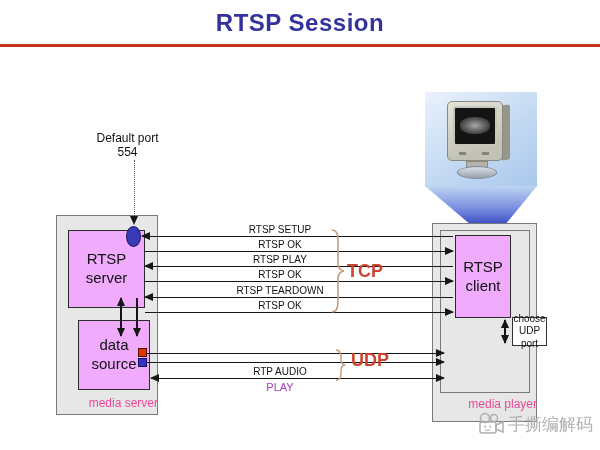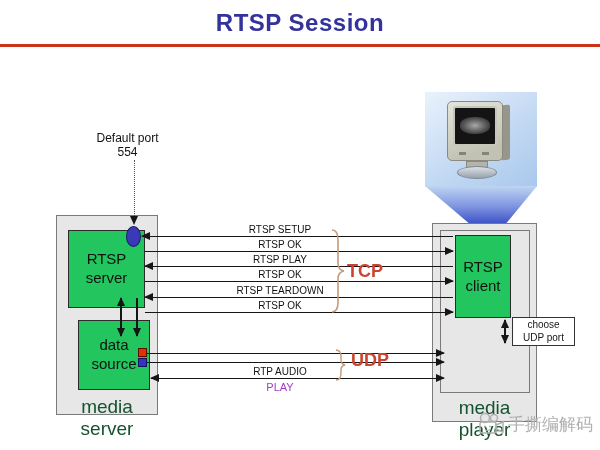--- a/index.html
+++ b/index.html
@@ -6,25 +6,25 @@
   #slide{position:relative;width:600px;height:450px;background:#ffffff;overflow:hidden;
          font-family:"Liberation Sans","DejaVu Sans",sans-serif;color:#161616;}
 
   
   .title{position:absolute;left:0;top:9px;width:600px;text-align:center;
          font-size:24px;font-weight:600;color:#33339b;letter-spacing:.5px;}
   .rule{position:absolute;left:0;top:44px;width:600px;height:3px;background:#c8331a;}
 
   
   .graybox{position:absolute;background:#e7e7e7;border:1px solid #7a7a7a;box-sizing:border-box;}
-  .whitebox{position:absolute;background:#22c55e;border:1px solid #2b2b2b;box-sizing:border-box;
+  .whitebox{position:absolute;background:#f0abfc;border:1px solid #2b2b2b;box-sizing:border-box;
             display:flex;flex-direction:column;align-items:center;justify-content:center;
             text-align:center;z-index:2;}
   .boxlabel{font-size:15px;line-height:1.25;color:#111;}
-  .outerlabel{position:absolute;text-align:center;font-size:19px;color:#14532d;z-index:2;}
+  .outerlabel{position:absolute;text-align:right;font-size:12px;color:#ec4899;z-index:2;}
 
   
   .notebox{position:absolute;background:#fff;border:1px solid #333;box-sizing:border-box;
            display:flex;flex-direction:column;align-items:center;justify-content:center;
            font-size:10px;line-height:1.25;z-index:6;text-align:center;}
 
   
   .hl{position:absolute;height:1px;background:#161616;z-index:3;}
   .hl.al::before{content:"";position:absolute;left:-1px;top:-4px;width:0;height:0;
       border-top:4px solid transparent;border-bottom:4px solid transparent;
@@ -143,21 +143,21 @@
   <div class="outerlabel" style="left:432px;top:397px;width:105px;">media player</div>
 
   <div class="whitebox" style="left:455px;top:235px;width:56px;height:83px;">
     <div class="boxlabel">RTSP</div>
     <div class="boxlabel">client</div>
   </div>
 
 
   <div class="vl au ad" style="left:504px;top:320px;height:23px;"></div>
 
-  <div class="notebox" style="left:512px;top:317px;width:63px;height:29px;">
+  <div class="notebox" style="left:512px;top:317px;width:35px;height:29px;">
     <div>choose</div>
     <div>UDP port</div>
   </div>
 
   <div class="mlabel" style="top:224px;">RTSP SETUP</div>
   <div class="hl al" style="left:142px;top:236px;width:311px;"></div>
 
   <div class="mlabel" style="top:239px;">RTSP OK</div>
   <div class="hl ar" style="left:145px;top:251px;width:308px;"></div>
 

